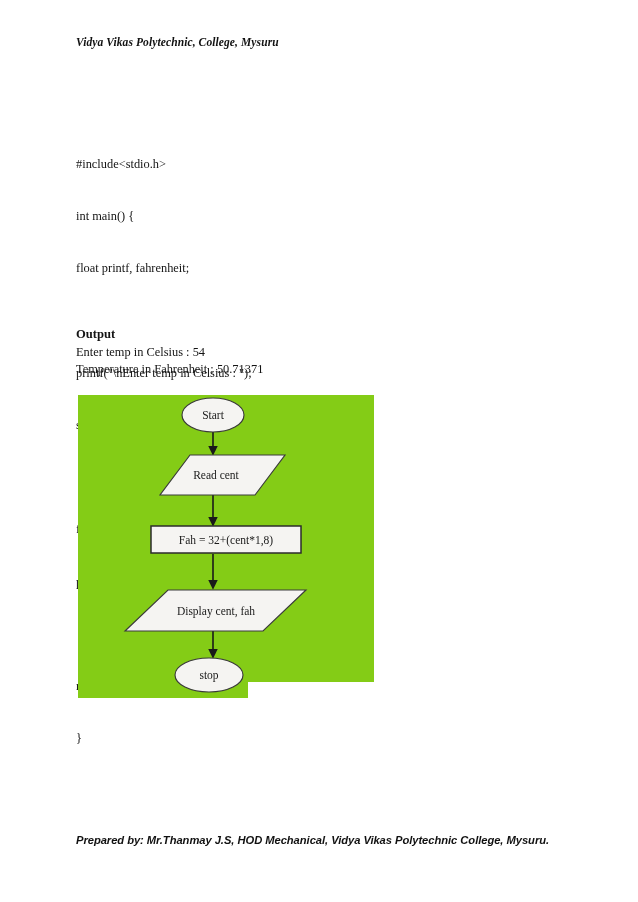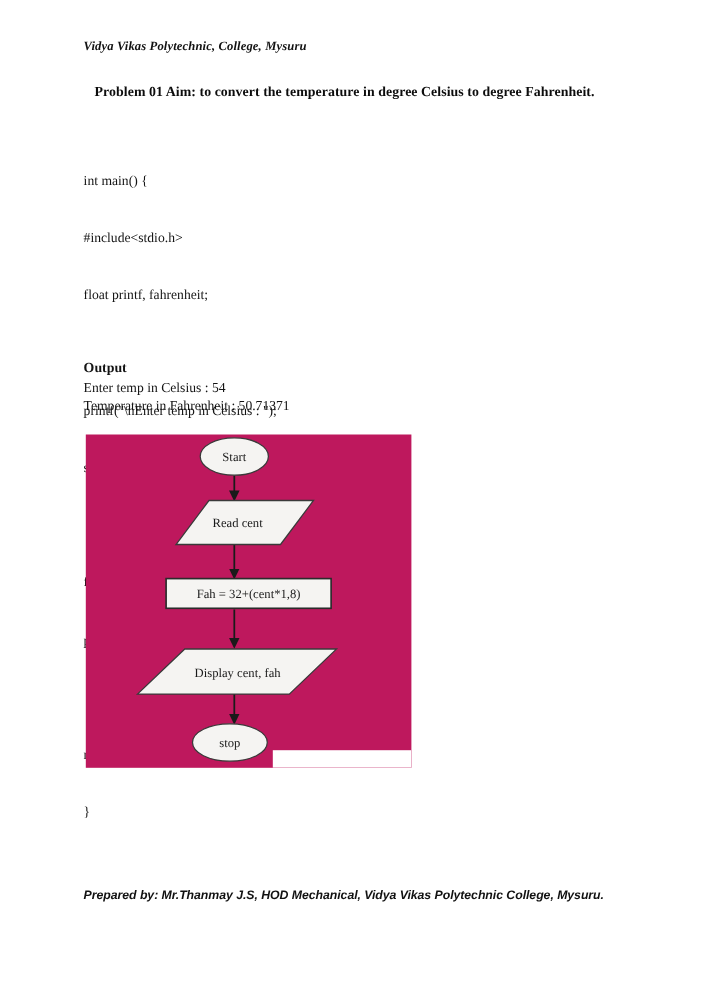--- a/index.html
+++ b/index.html
@@ -80,21 +80,21 @@
   }
   .output-line { white-space: pre; }
 
   
   .flowchart-figure {
     position: absolute;
     left: 78px;
     top: 395px;
     width: 296px;
     height: 303px;
-    background: #be185d;
+    background: #84cc16;
     overflow: hidden;
   }
   .flowchart-figure svg {
     position: absolute;
     left: 0;
     top: 0;
     display: block;
   }
   .fc-label {
     font-family: "Liberation Serif", "DejaVu Serif", serif;
@@ -123,42 +123,41 @@
     top: 287px;
     width: 126px;
     height: 16px;
     background: #ffffff;
   }
 
   
   .doc-footer {
     position: absolute;
     left: 76px;
-    top: 808px;
+    top: 834px;
     font-family: "Liberation Sans", "DejaVu Sans", sans-serif;
     font-weight: bold;
     font-style: italic;
     font-size: 11.2px;
     letter-spacing: -0.05px;
     color: #111;
     white-space: nowrap;
   }
 </style>
 </head>
 <body>
 
 <div class="page">
 
   <div class="doc-header">Vidya Vikas Polytechnic, College, Mysuru</div>
 
-  <div class="problem-title">Problem 01 Aim: to convert the temperature in degree Celsius to degree Fahrenheit.</div>
 
   <div class="code-block">
+    <div class="code-line">#include&lt;stdio.h&gt;</div>
     <div class="code-line">int main() {</div>
-    <div class="code-line">#include&lt;stdio.h&gt;</div>
     <div class="code-line">float printf, fahrenheit;</div>
     <div class="code-line blank"></div>
     <div class="code-line">printf("\nEnter temp in Celsius : ");</div>
     <div class="code-line">scanf("%f", &amp;celsius);</div>
     <div class="code-line blank"></div>
     <div class="code-line">fahrenheit = (1.8 * celsius) + 32;</div>
     <div class="code-line">printf("\nTemperature in Fahrenheit : %f ", fahrenheit);</div>
     <div class="code-line blank"></div>
     <div class="code-line">return (0);</div>
     <div class="code-line">}</div>

